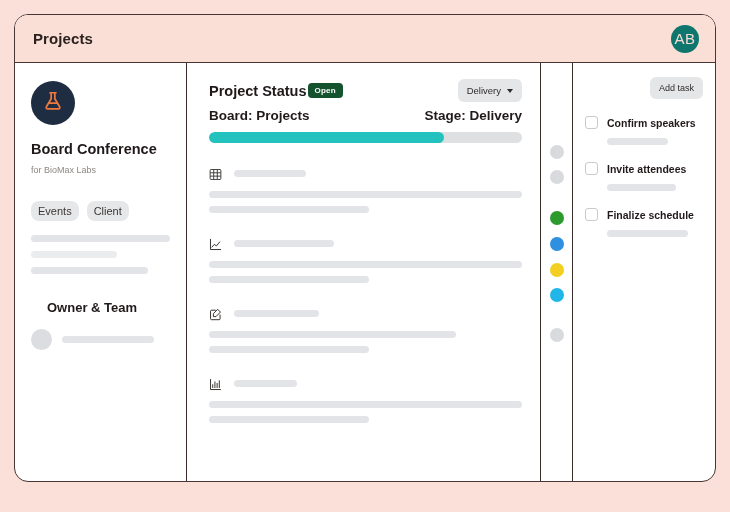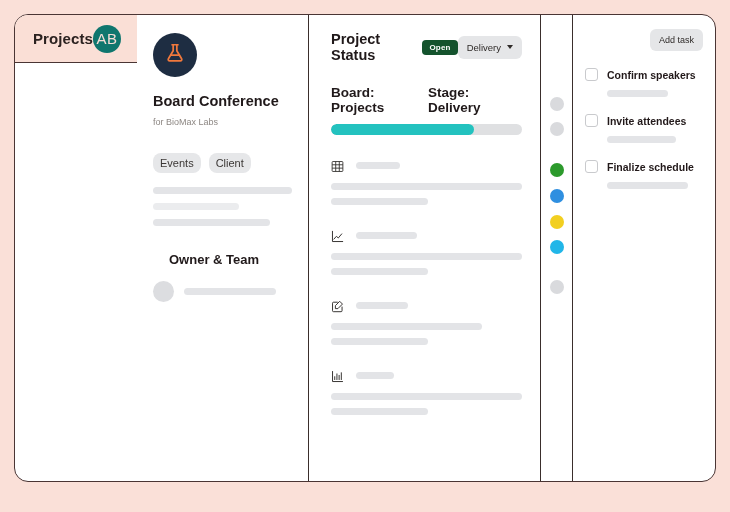--- a/index.html
+++ b/index.html
@@ -20,21 +20,21 @@
     left: 14px;
     top: 14px;
     width: 702px;
     height: 468px;
     box-sizing: border-box;
     border: 1.6px solid #4a3534;
     border-radius: 14px;
     background: #ffffff;
     overflow: hidden;
     display: flex;
-    flex-direction: row;
+    flex-direction: column;
   }
 
   
   .titlebar {
     height: 48px;
     flex: 0 0 48px;
     background: #fadfd6;
     border-bottom: 1.6px solid #4a3534;
     display: flex;
     align-items: center;
@@ -201,21 +201,21 @@
     width: 0; height: 0;
     border-left: 3.2px solid transparent;
     border-right: 3.2px solid transparent;
     border-top: 4px solid #2f2b29;
   }
 
   .board-row {
     display: flex;
     justify-content: space-between;
     align-items: baseline;
-    margin-top: 22px;
+    margin-top: 6px;
   }
   .board-label, .stage-label {
     font-size: 13.5px;
     font-weight: 700;
     color: #20191a;
   }
   .progress-track {
     margin-top: 9px;
     height: 11px;
     border-radius: 6px;

